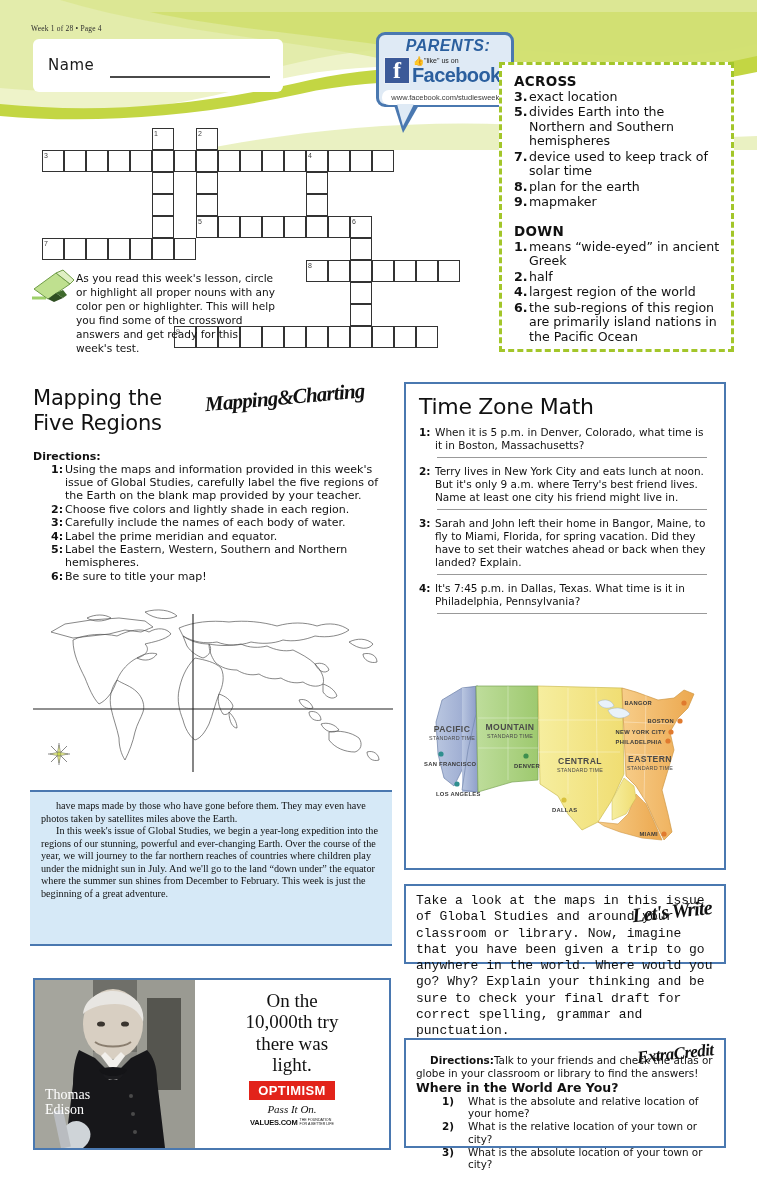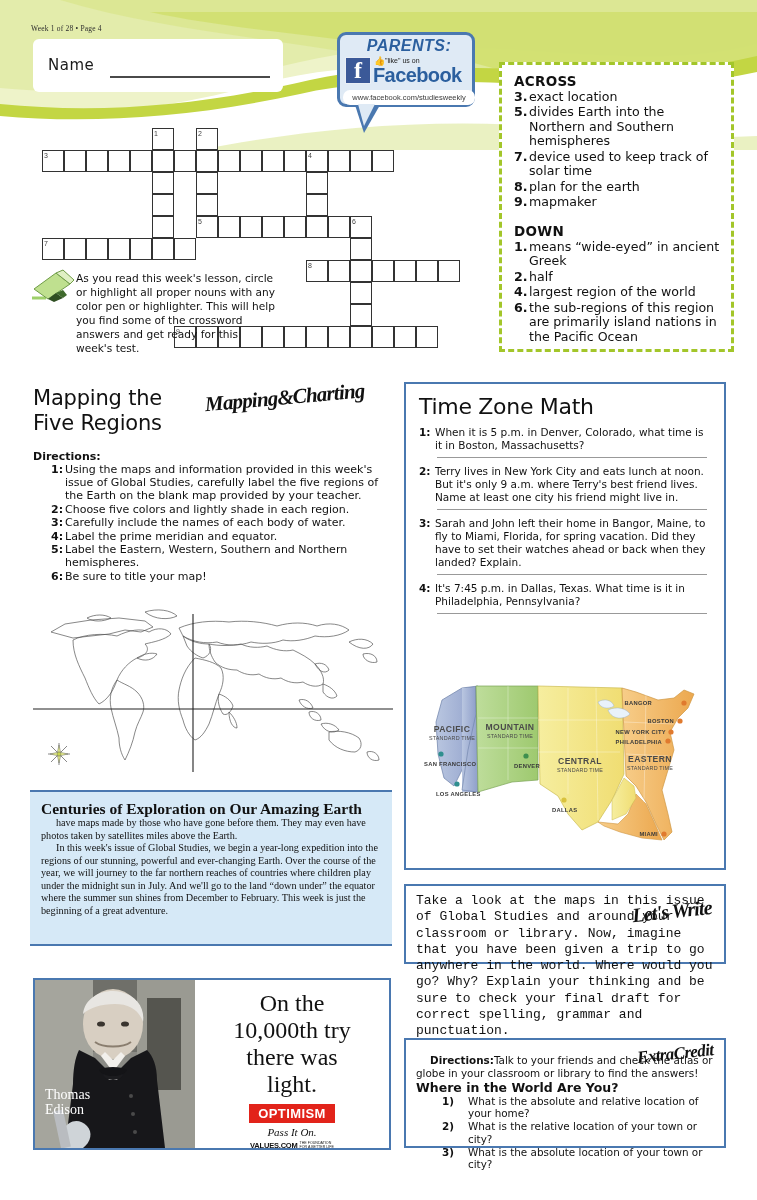--- a/index.html
+++ b/index.html
@@ -21,21 +21,21 @@
     position:absolute; left:33px; top:39px; width:250px; height:53px;
     background:#fff; border-radius:6px;
   }
   #name-label {
     position:absolute; left:15px; top:17px;
     font-family:"DejaVu Sans", sans-serif; font-size:15px; color:#1a1a1a; letter-spacing:.5px;
   }
   #name-rule { position:absolute; left:77px; top:37px; width:160px; height:2px; background:#4a4a4a; }
 
   
-  #fb-callout { position:absolute; left:337px; top:32px; width:122px; height:75px; }
+  #fb-callout { position:absolute; left:376px; top:32px; width:122px; height:75px; }
   #fb-bubble {
     width:138px; height:75px; background:#dfeaf5;
     border:3px solid #4a78b0; border-radius:9px; position:relative;
   }
   #fb-tail {
     position:absolute; left:18px; top:73px; width:0; height:0;
     border-left:9px solid transparent; border-right:16px solid transparent;
     border-top:28px solid #4a78b0;
   }
   #fb-tail-inner {
@@ -143,21 +143,21 @@
     position:absolute; left:33px; top:978px; width:358px; height:172px;
     border:2px solid #4a78b0; background:#fff; display:flex;
   }
   #edison-photo { width:160px; height:100%; position:relative; overflow:hidden; background:#7d7d78; }
   #edison-name {
     position:absolute; left:10px; top:108px; color:#fff;
     font-family:"Liberation Serif", serif; font-size:14px; line-height:1.05;
   }
   #edison-right { flex:1; position:relative; background:#fff; text-align:center; }
   #edison-quote {
-    margin-top:10px; font-family:"Liberation Serif", serif; font-size:24px;
+    margin-top:10px; font-family:"Liberation Serif", serif; font-size:19px;
     color:#111; line-height:1.12;
   }
   #optimism {
     display:inline-block; margin-top:6px; background:#e2231a; color:#fff;
     font-family:"Liberation Sans", sans-serif; font-weight:bold; font-size:13px;
     padding:2px 9px; letter-spacing:.4px;
   }
   #pass-it-on {
     font-family:"Liberation Serif", serif; font-style:italic; font-size:11px;
     color:#111; margin-top:3px;
@@ -456,21 +456,20 @@
       <line x1="3" y1="3" x2="19" y2="19"></line>
         <line x1="19" y1="3" x2="3" y2="19"></line>
     </g>
     <polygon points="11,2 13,11 11,20 9,11" fill="#e8ef8a" stroke="#666" stroke-width="0.5"></polygon>
     <polygon points="2,11 11,9 20,11 11,13" fill="#e8ef8a" stroke="#666" stroke-width="0.5"></polygon>
     <circle cx="11" cy="11" r="2" fill="#c9d84a" stroke="#666" stroke-width="0.5"></circle>
   </svg>
 </div>
 
 <div id="centuries">
-  <div id="centuries-title">Centuries of Exploration on Our Amazing Earth</div>
   <p class="centuries-p">have maps made by those who have gone before them. They may even have photos taken by satellites miles above the Earth.</p>
   <p class="centuries-p">In this week's issue of Global Studies, we begin a year-long expedition into the regions of our stunning, powerful and ever-changing Earth. Over the course of the year, we will journey to the far northern reaches of countries where children play under the midnight sun in July. And we'll go to the land “down under” the equator where the summer sun shines from December to February. This week is just the beginning of a great adventure.</p>
 </div>
 
 <div id="edison-ad">
   <div id="edison-photo">
     <svg width="160" height="168" viewBox="0 0 160 168" xmlns="http://www.w3.org/2000/svg">
       <rect width="160" height="168" fill="#8b8b85"></rect>
       <rect x="0" y="0" width="58" height="168" fill="#a5a59d"></rect>
       <rect x="58" y="0" width="44" height="72" fill="#6f6f69"></rect>

